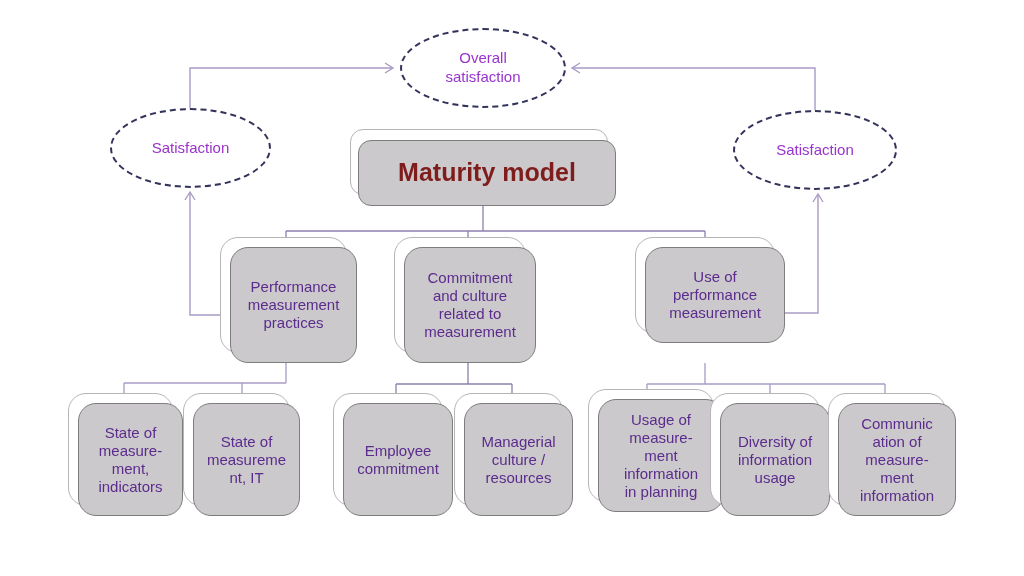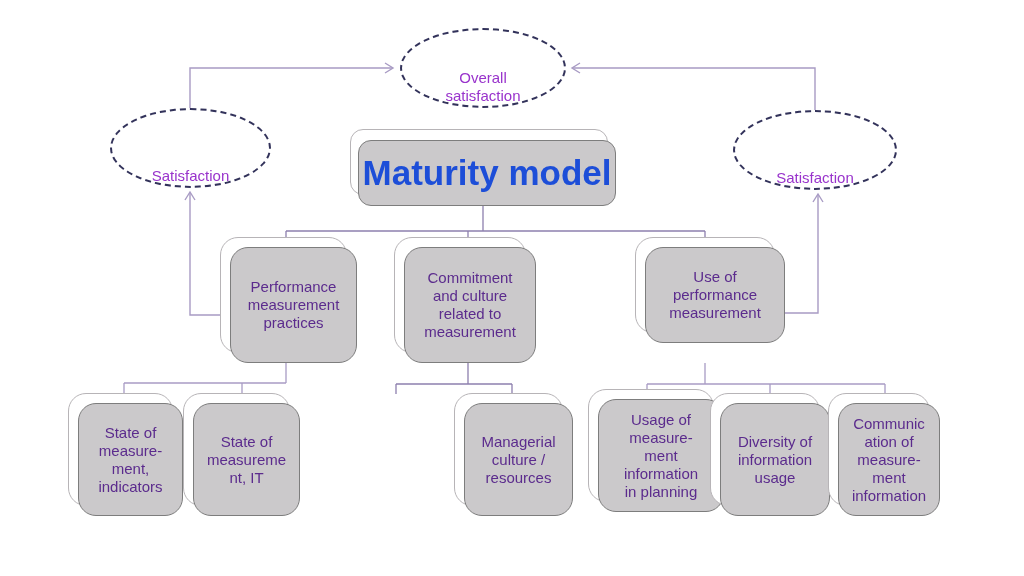--- a/index.html
+++ b/index.html
@@ -21,27 +21,27 @@
     position:absolute;left:0;top:0;width:100%;height:100%;
     background:#cbc9cb;border:1.5px solid #7d7d7d;border-radius:18px;
     box-sizing:border-box;
     display:flex;align-items:center;justify-content:center;text-align:center;
   }
   .card .lbl{
     white-space:pre-line;color:#5b2b8d;font-size:15px;line-height:1.2;
   }
   .root .shadow-card,.root .card{border-radius:13px;}
   .root .card .lbl{
-    color:#1d4ed8;font-size:35px;font-weight:bold;line-height:1.1;
+    color:#7f1d1d;font-size:25px;font-weight:bold;line-height:1.1;
   }
   .ellipse{
     position:absolute;z-index:1;background:#ffffff;
     border:2px dashed #32325a;border-radius:50%;
     box-sizing:border-box;
-    display:flex;align-items:flex-end;justify-content:center;text-align:center;
+    display:flex;align-items:center;justify-content:center;text-align:center;
   }
   .ellipse .lbl{
     white-space:pre-line;color:#9933cc;font-size:15px;line-height:1.25;
   }
 </style>
 </head>
 <body>
 
 <div class="stage">
 
@@ -152,20 +152,27 @@
     </div>
   </div>
   <div class="node" style="left:193px;top:403px;width:107px;height:113px">
     <div class="shadow-card"></div>
     <div class="card">
       <span class="lbl">State of
 measureme
 nt, IT</span>
     </div>
   </div>
+  <div class="node" style="left:343px;top:403px;width:110px;height:113px">
+    <div class="shadow-card"></div>
+    <div class="card">
+      <span class="lbl">Employee
+commitment</span>
+    </div>
+  </div>
   <div class="node" style="left:464px;top:403px;width:109px;height:113px">
     <div class="shadow-card"></div>
     <div class="card">
       <span class="lbl">Managerial
 culture /
 resources</span>
     </div>
   </div>
   <div class="node" style="left:598px;top:399px;width:126px;height:113px">
     <div class="shadow-card"></div>
@@ -178,21 +185,21 @@
     </div>
   </div>
   <div class="node" style="left:720px;top:403px;width:110px;height:113px">
     <div class="shadow-card"></div>
     <div class="card">
       <span class="lbl">Diversity of
 information
 usage</span>
     </div>
   </div>
-  <div class="node" style="left:838px;top:403px;width:102px;height:113px">
+  <div class="node" style="left:838px;top:403px;width:118px;height:113px">
     <div class="shadow-card"></div>
     <div class="card">
       <span class="lbl">Communic
 ation of
 measure-
 ment
 information</span>
     </div>
   </div>
 

